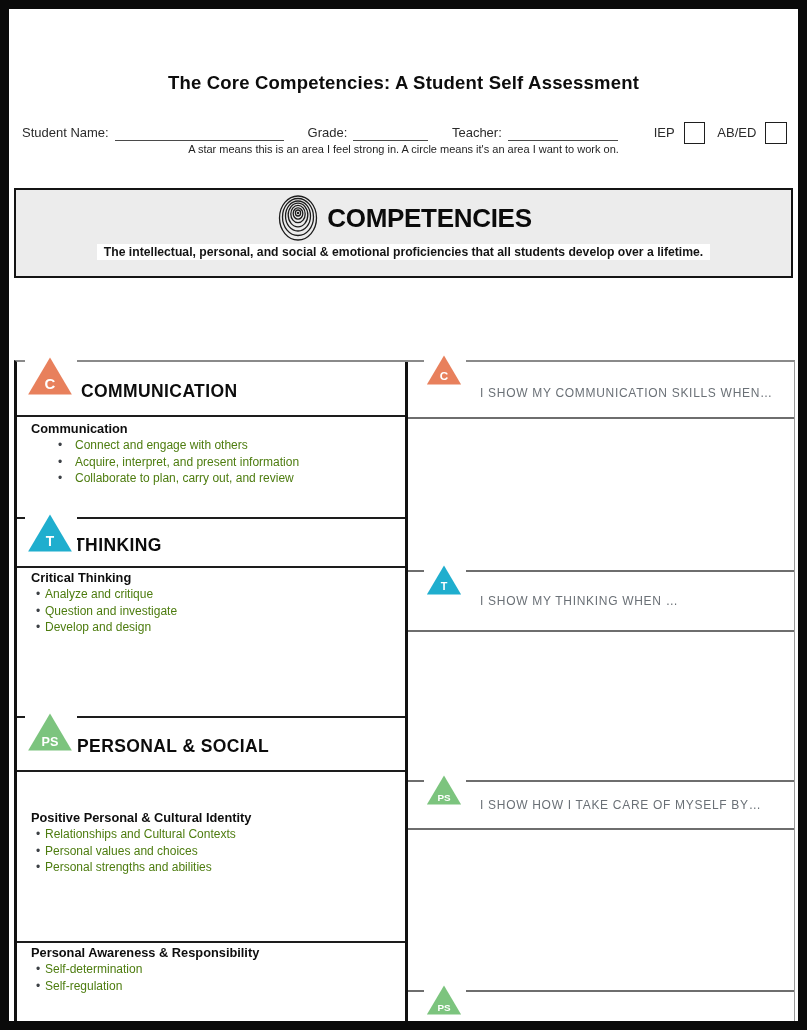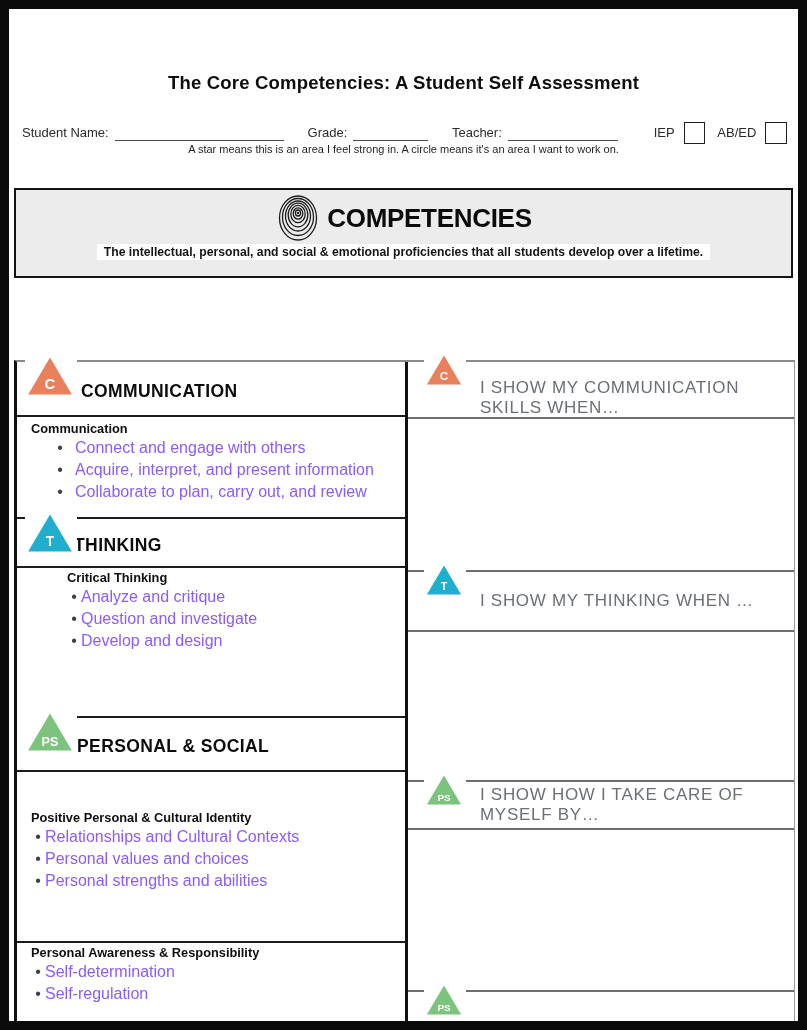--- a/index.html
+++ b/index.html
@@ -32,50 +32,50 @@
   .maintable{top:360px;left:14px;width:781px;height:680px;border-top:2px solid #8a8a8a;
              border-left:3px solid #111;border-right:1px solid #9a9a9a;box-sizing:border-box;display:flex;}
   .col-left{width:391px;border-right:3px solid #111;box-sizing:border-box;}
   .col-right{flex:1;position:relative;}
 
   .lrow{position:relative;box-sizing:border-box;border-bottom:2px solid #1d1d1d;}
   .r-comm-header{height:55px;}
   .r-comm-body{height:102px;}
   .r-think-header{height:49px;}
   .r-creative{height:57px;border-bottom-width:1.5px;}
-  .r-critical{height:150px;margin-left:36px;}
+  .r-critical{height:150px;}
   .r-ps-header{height:54px;}
   .r-positive{height:137px;margin-top:34px;}
   .r-aware{height:90px;border-bottom:none;}
 
   .tri-wrap{position:absolute;background:#ffffff;padding:1px 4px 0 2px;z-index:3;line-height:0;}
   .hdr-tri{left:8px;top:-7px;}
   .hdr-tri svg{width:46px;height:40px;}
   .hdr-text{position:absolute;top:50%;transform:translateY(-36%);font-size:17.5px;font-weight:bold;color:#0c0c0c;letter-spacing:.4px;}
   .t-comm{left:64px;}
   .t-think{left:57px;}
   .t-ps{left:60px;}
 
   .subsec{padding:4px 8px 0 14px;}
   .subsec-title{font-size:12.8px;font-weight:bold;color:#0e0e0e;margin-bottom:1px;}
-  .bullets{margin:0;padding:0;list-style:none;font-size:16px;color:#8b5cf6;}
+  .bullets{margin:0;padding:0;list-style:none;font-size:12px;color:#4d7c0f;}
   .bullets li{display:flex;line-height:1.38;}
   .bullets li::before{content:"\2022";flex:none;width:14px;text-align:center;color:#3c4045;}
   .bullets.deep li::before{margin-left:22px;margin-right:8px;}
   .bullets li span{flex:1;}
 
   
   .pbox{position:absolute;left:0;right:0;box-sizing:border-box;}
   .pbox-comm{top:0;height:57px;border-bottom:2px solid #6e6e6e;}
   .pbox-think{top:208px;height:62px;border-top:2px solid #6e6e6e;border-bottom:2px solid #6e6e6e;}
   .pbox-myself{top:418px;height:50px;border-top:2px solid #6e6e6e;border-bottom:2px solid #6e6e6e;}
   .pbox-others{top:628px;height:60px;border-top:2px solid #6e6e6e;}
   .pbox .tri-wrap{left:16px;top:-9px;}
   .pbox svg{width:36px;height:32px;}
-  .prompt{position:absolute;left:72px;top:50%;transform:translateY(-50%);font-size:17px;letter-spacing:.7px;color:#6a7076;}
+  .prompt{position:absolute;left:72px;top:50%;transform:translateY(-50%);font-size:12px;letter-spacing:.7px;color:#6a7076;}
   .pbox-comm .prompt{transform:translateY(-30%);}
   .tri-letter{font-family:"Liberation Sans",sans-serif;font-weight:bold;fill:#ffffff;}
 </style>
 </head>
 <body>
 
 <div class="frame"></div>
 
 <div class="abs page-title">The Core Competencies: A Student Self Assessment</div>
 

